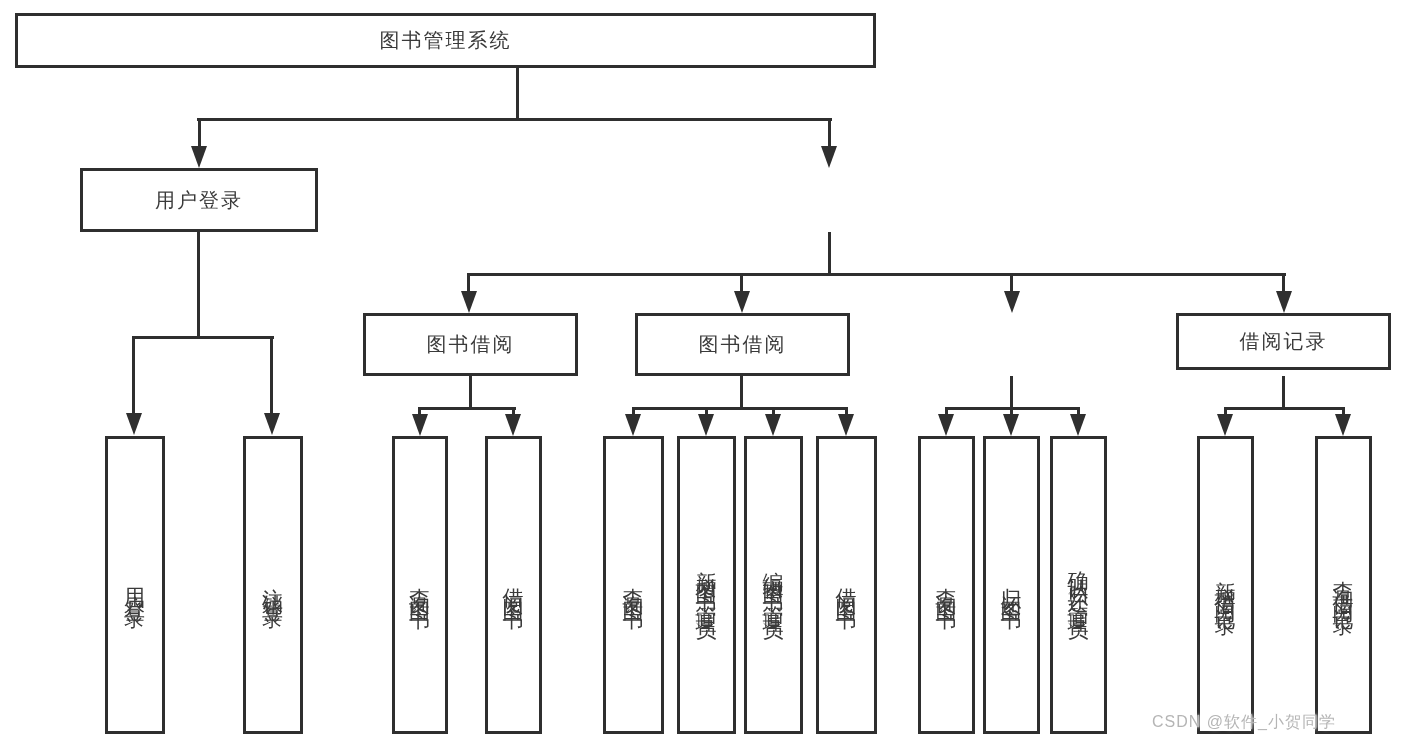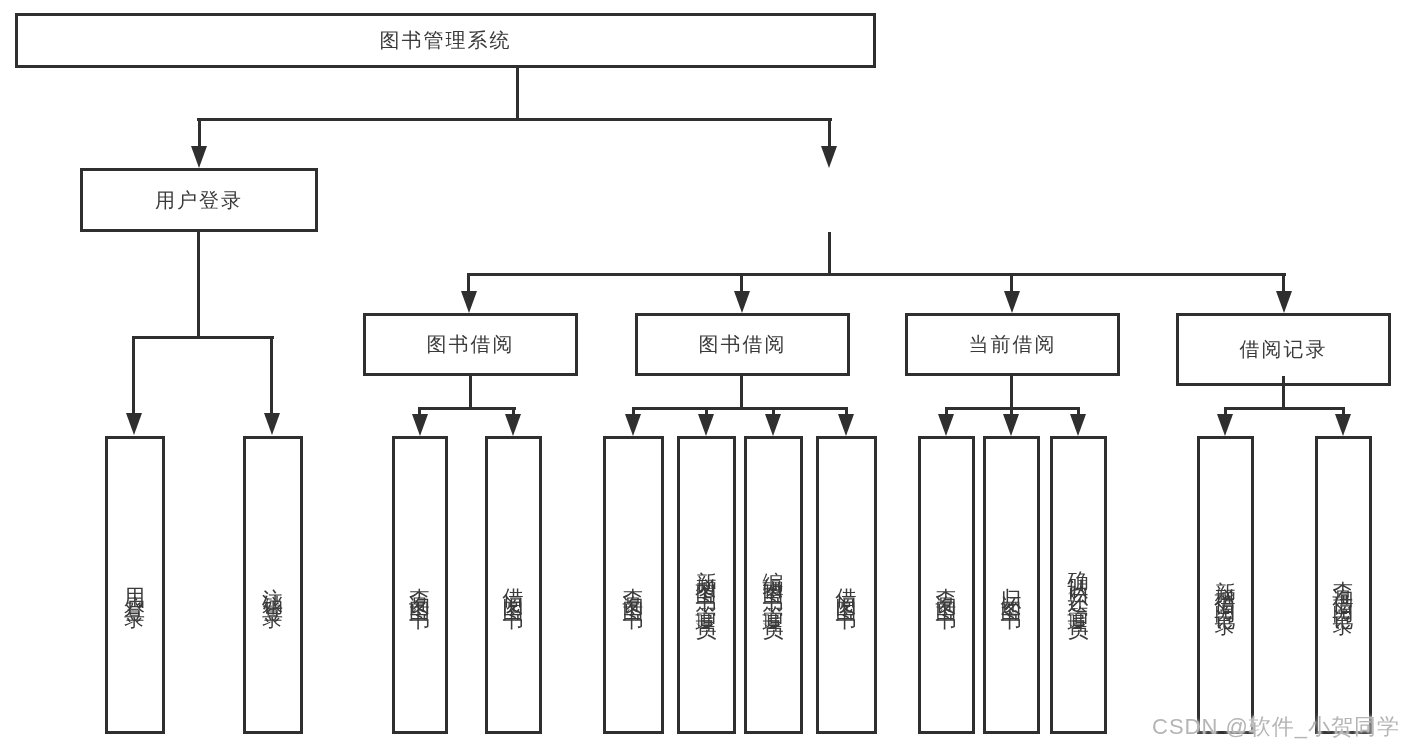--- a/index.html
+++ b/index.html
@@ -18,21 +18,21 @@
     display:inline-block;
   }
   .hline{position:absolute;height:3px;background:#2f2f2f;}
   .vline{position:absolute;width:3px;background:#2f2f2f;}
   .arrowhead{
     position:absolute;width:0;height:0;
     border-left:8px solid transparent;border-right:8px solid transparent;
     border-top:22px solid #2f2f2f;
   }
   #watermark{
-    position:absolute;left:1152px;top:712px;font-size:22px;color:#b5b5b5;
+    position:absolute;left:1152px;top:712px;font-size:16px;color:#b5b5b5;
     letter-spacing:1px;white-space:nowrap;text-shadow:0 0 2px #ffffff,0 0 4px #ffffff;
   }
 </style>
 </head>
 <body>
 
 <div id="stage">
 
   <div class="box" style="left:15px;top:13px;width:861px;height:55px;">
     <span>图书管理系统</span>
@@ -73,24 +73,21 @@
   <div class="arrowhead" style="left:1004px;top:291px;"></div>
   <div class="vline" style="left:1282px;top:273px;height:20px;"></div>
   <div class="arrowhead" style="left:1276px;top:291px;"></div>
 
   <div class="box" style="left:363px;top:313px;width:215px;height:63px;">
     <span>图书借阅</span>
   </div>
   <div class="box" style="left:635px;top:313px;width:215px;height:63px;">
     <span>图书借阅</span>
   </div>
-  <div class="box" style="left:905px;top:313px;width:215px;height:63px;">
-    <span>当前借阅</span>
-  </div>
-  <div class="box" style="left:1176px;top:313px;width:215px;height:73px;">
+  <div class="box" style="left:1176px;top:313px;width:215px;height:57px;">
     <span>借阅记录</span>
   </div>
 
   <div class="vline" style="left:469px;top:376px;height:31px;"></div>
   <div class="hline" style="left:418px;top:407px;width:98px;"></div>
   <div class="vline" style="left:418px;top:407px;height:9px;"></div>
   <div class="arrowhead" style="left:412px;top:414px;"></div>
   <div class="vline" style="left:512px;top:407px;height:9px;"></div>
   <div class="arrowhead" style="left:505px;top:414px;"></div>
   <div class="box leaf" style="left:392px;top:436px;width:56px;height:298px;">

